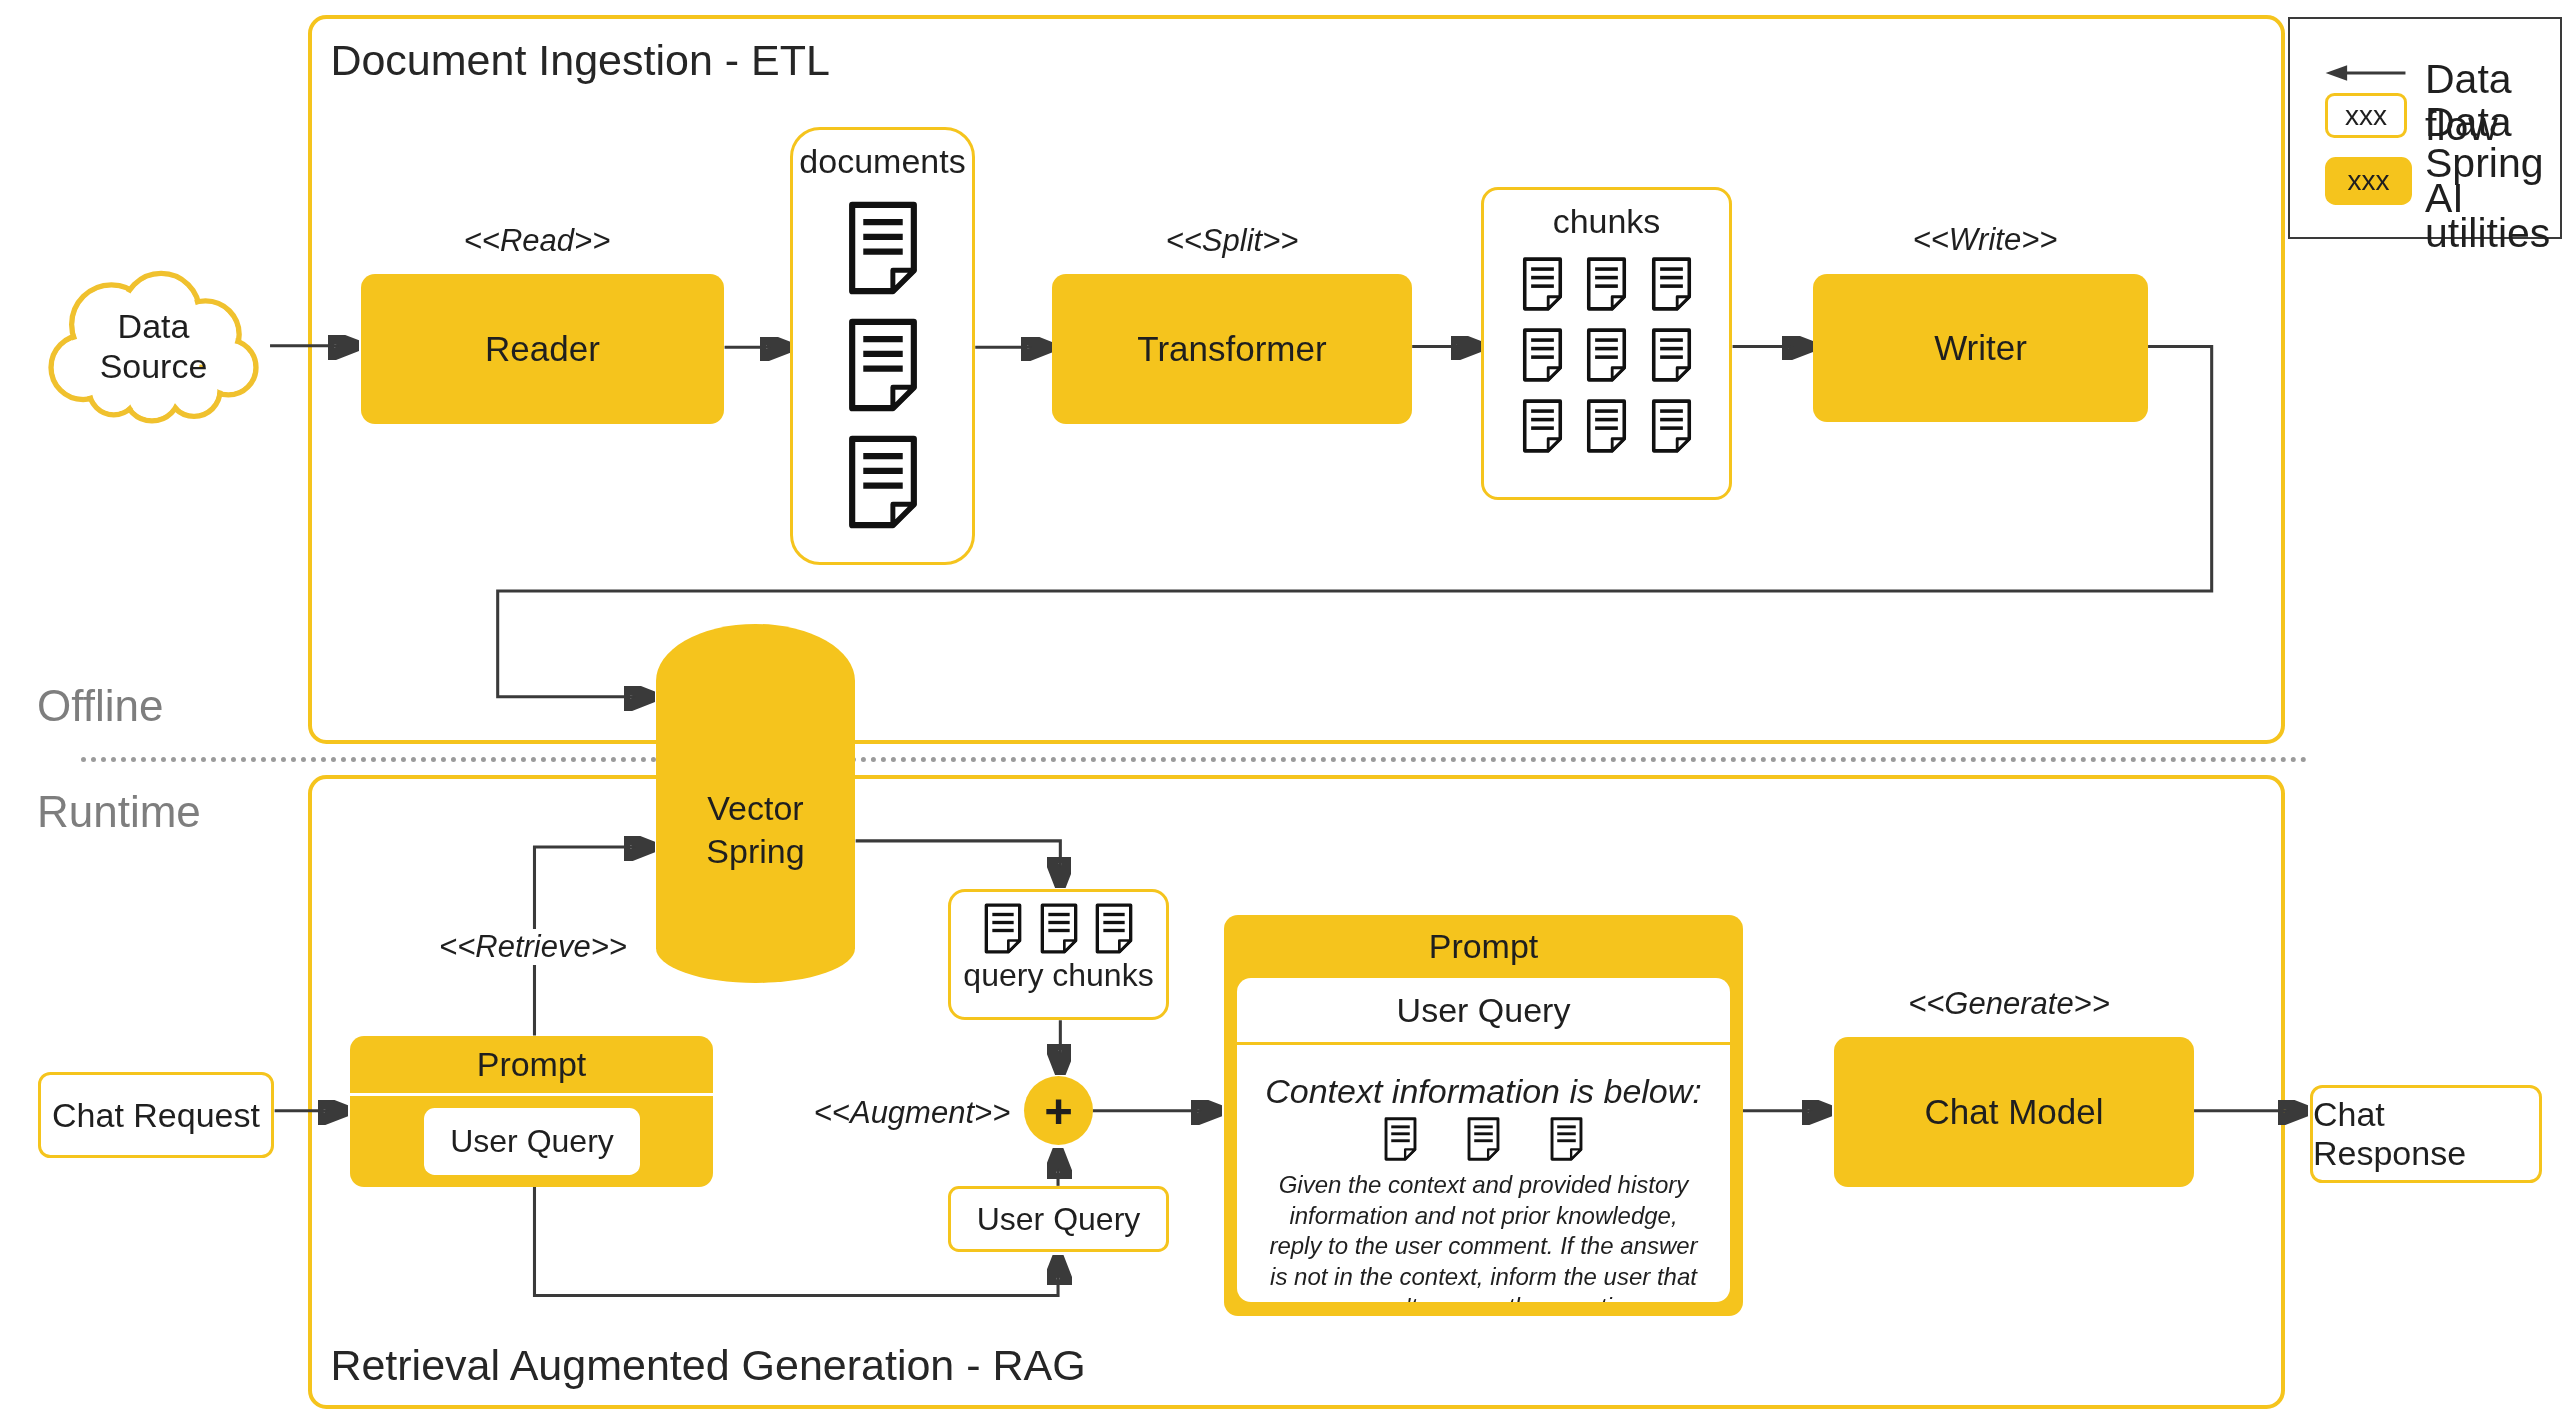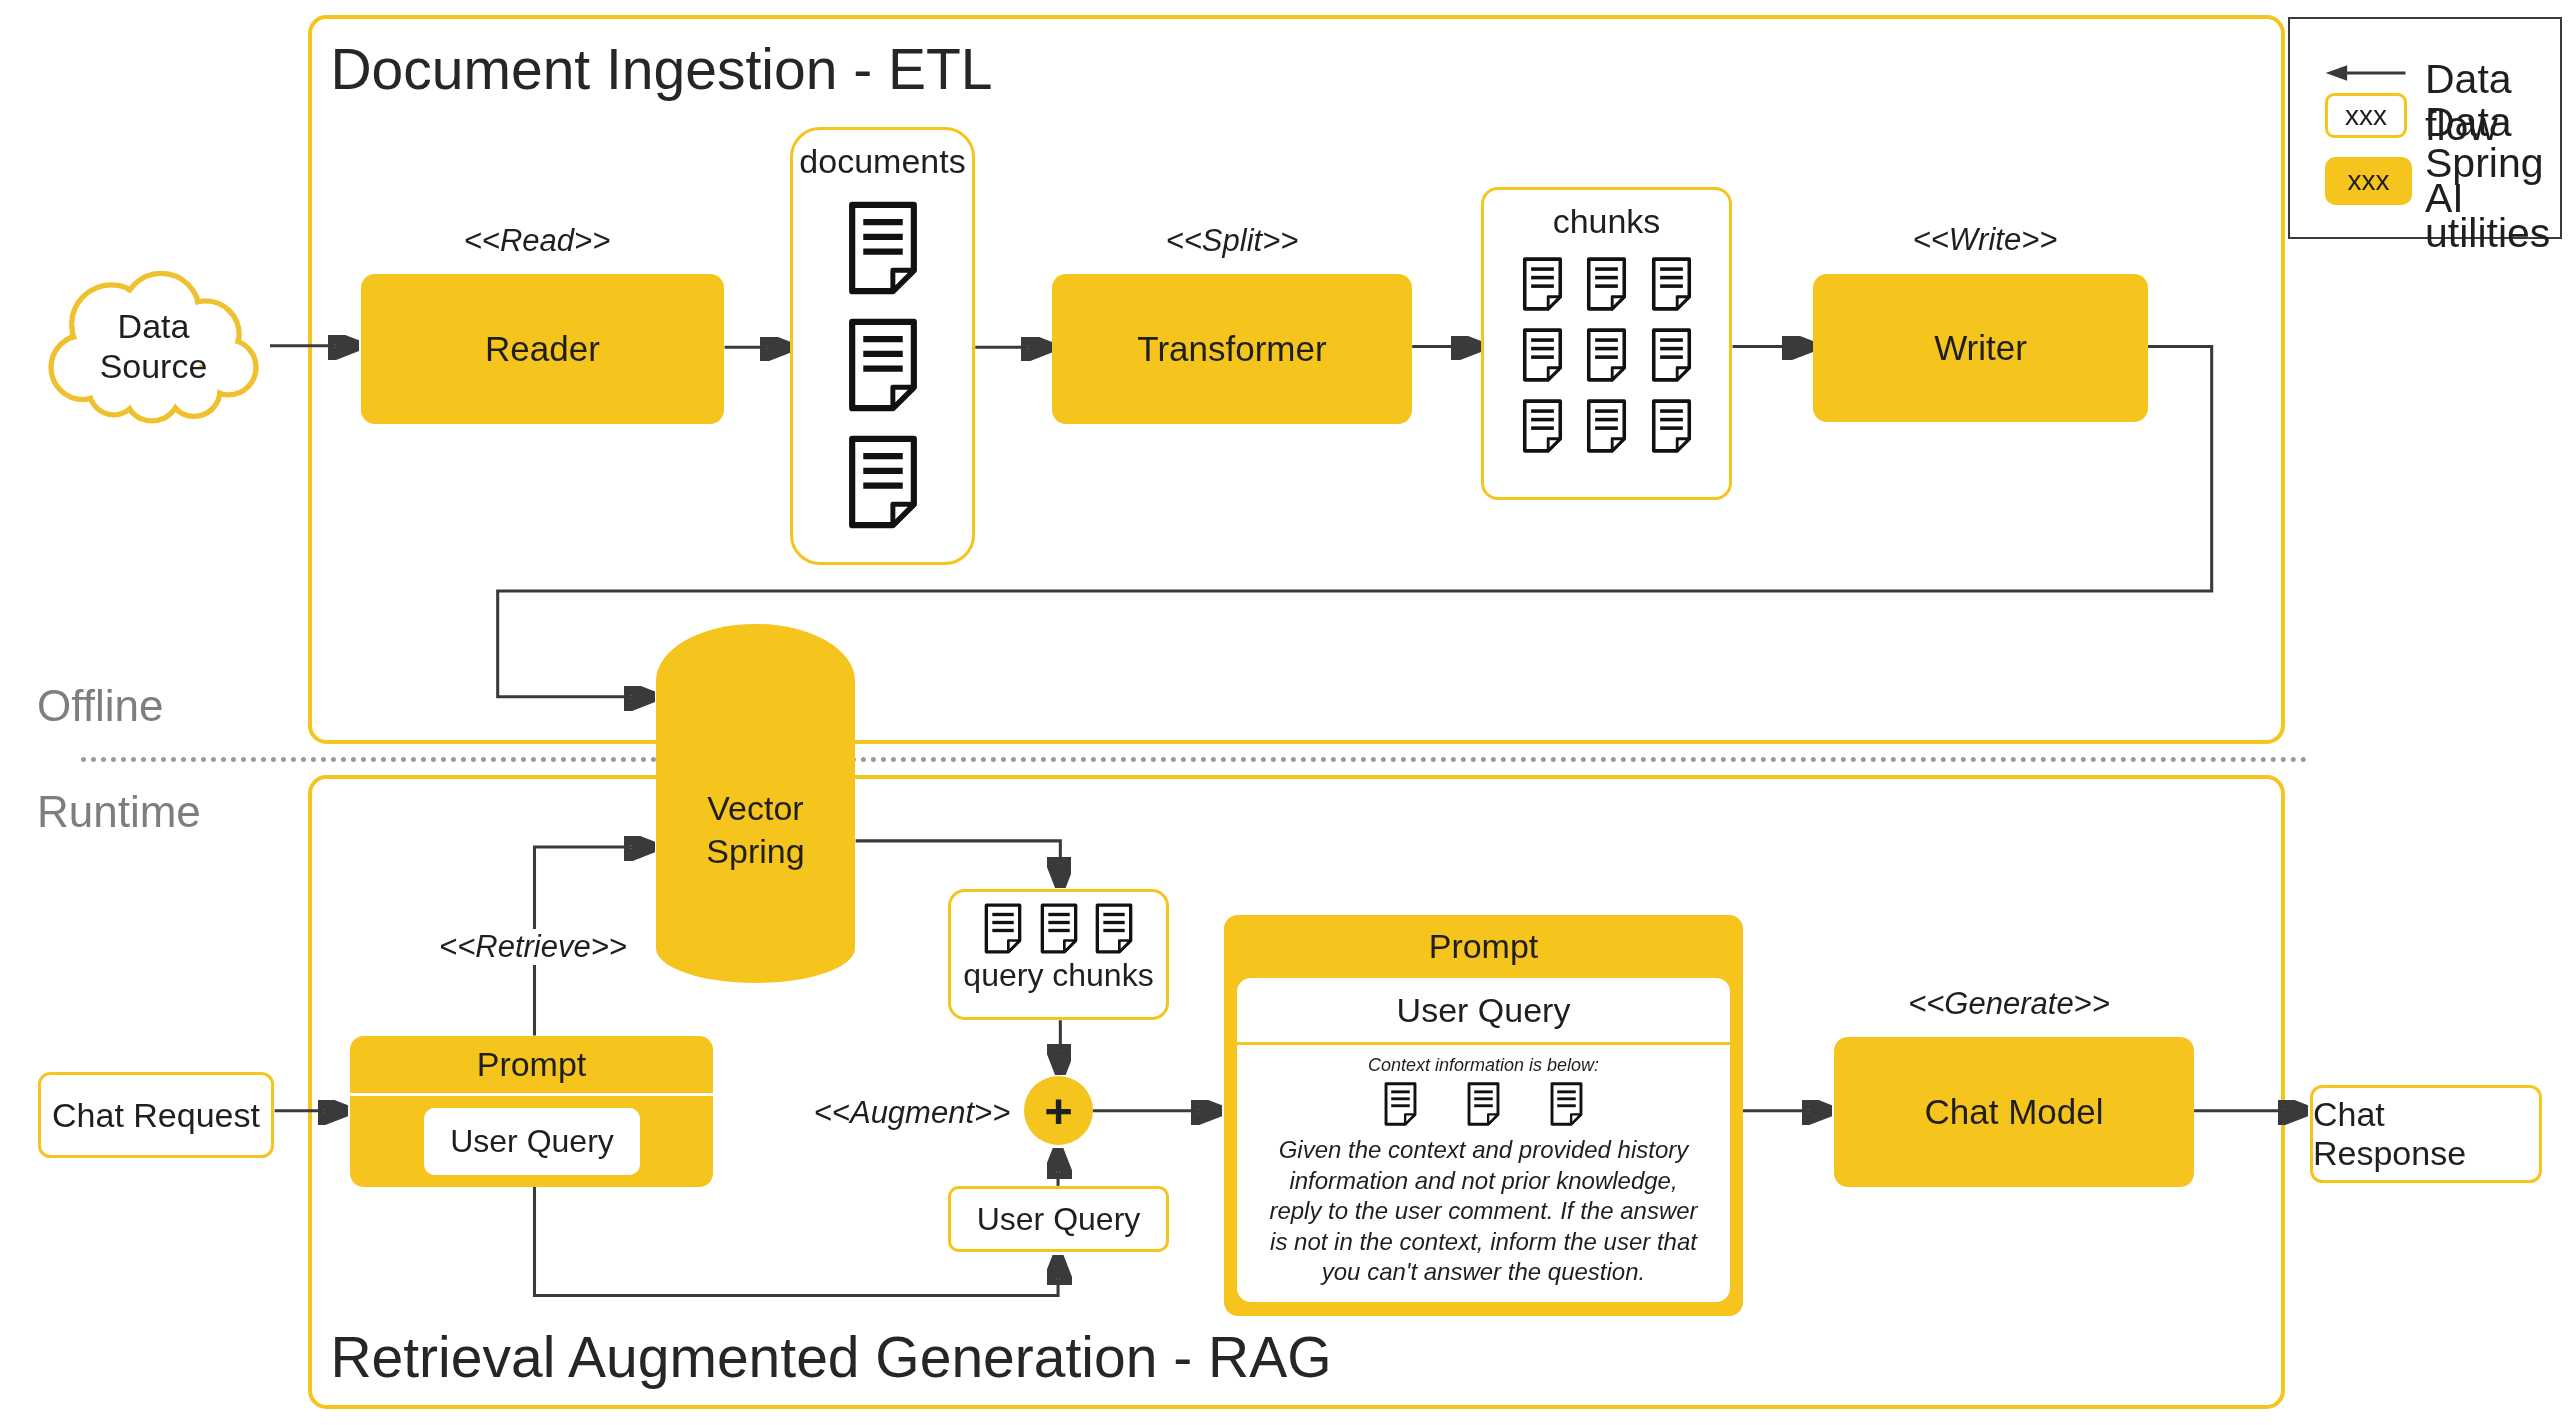--- a/index.html
+++ b/index.html
@@ -3,21 +3,21 @@
 <meta charset="utf-8">
 <style>
   html,body{margin:0;padding:0;background:#fff;}
   .canvas{position:relative;width:2576px;height:1425px;background:#fff;
           font-family:"Liberation Sans",sans-serif;color:#1f1f1f;overflow:hidden;}
 
   
   .container{position:absolute;border:4.6px solid #F5C41D;border-radius:18.4px;background:transparent;}
   .etl{left:308px;top:15.3px;width:1969px;height:721px;}
   .rag{left:308px;top:775px;width:1969px;height:626px;}
-  .container-title{position:absolute;font-size:57px;color:#262626;}
+  .container-title{position:absolute;font-size:43px;color:#262626;}
   .etl-title{left:18.4px;top:17px;}
   .rag-title{left:18.4px;bottom:15.3px;}
 
   .divider{position:absolute;left:81px;top:757px;width:2227px;height:0;border-top:5.4px dotted #9b9b9b;}
   .side-label{position:absolute;font-size:44px;color:#7e7e7e;}
   .offline-label{left:37px;top:681px;}
   .runtime-label{left:37px;top:787px;}
 
   
   svg.wires{position:absolute;left:0;top:0;width:2576px;height:1425px;pointer-events:none;}
@@ -57,21 +57,21 @@
                  border-bottom:3.8px solid #fff;}
   .psmall-uq{position:absolute;left:74px;top:72px;width:216px;height:67px;background:#fff;border-radius:10.7px;
              display:flex;align-items:center;justify-content:center;font-size:32px;}
 
   
   .pbig{position:absolute;left:1224px;top:915px;width:519px;height:401px;background:#F5C41D;border-radius:14px;}
   .pbig-header{height:63px;display:flex;align-items:center;justify-content:center;font-size:34px;}
   .pbig-inner{position:absolute;left:13px;top:63px;width:493px;height:324px;background:#fff;border-radius:14px;overflow:hidden;}
   .pbig-uq{height:64px;display:flex;align-items:center;justify-content:center;font-size:34px;
            border-bottom:3.1px solid #F5C41D;}
-  .pbig-context{margin-top:10px;text-align:center;font-style:italic;font-size:18px;}
+  .pbig-context{margin-top:27px;text-align:center;font-style:italic;font-size:34px;}
   .pbig-icons{display:flex;justify-content:center;gap:48px;margin-top:6.1px;}
   .pbig-par{margin:9.2px 29px 0 29px;font-style:italic;font-size:24px;line-height:1.27;text-align:center;}
 
   .plus-circle{position:absolute;left:1024px;top:1076px;width:69px;height:69px;border-radius:50%;
                background:#F5C41D;display:flex;align-items:center;justify-content:center;
                font-size:49px;font-weight:bold;}
 
   
   .legend{position:absolute;left:2288px;top:17px;width:274px;height:222px;border:2.3px solid #3a3a3a;
           background:#fff;box-sizing:border-box;}

